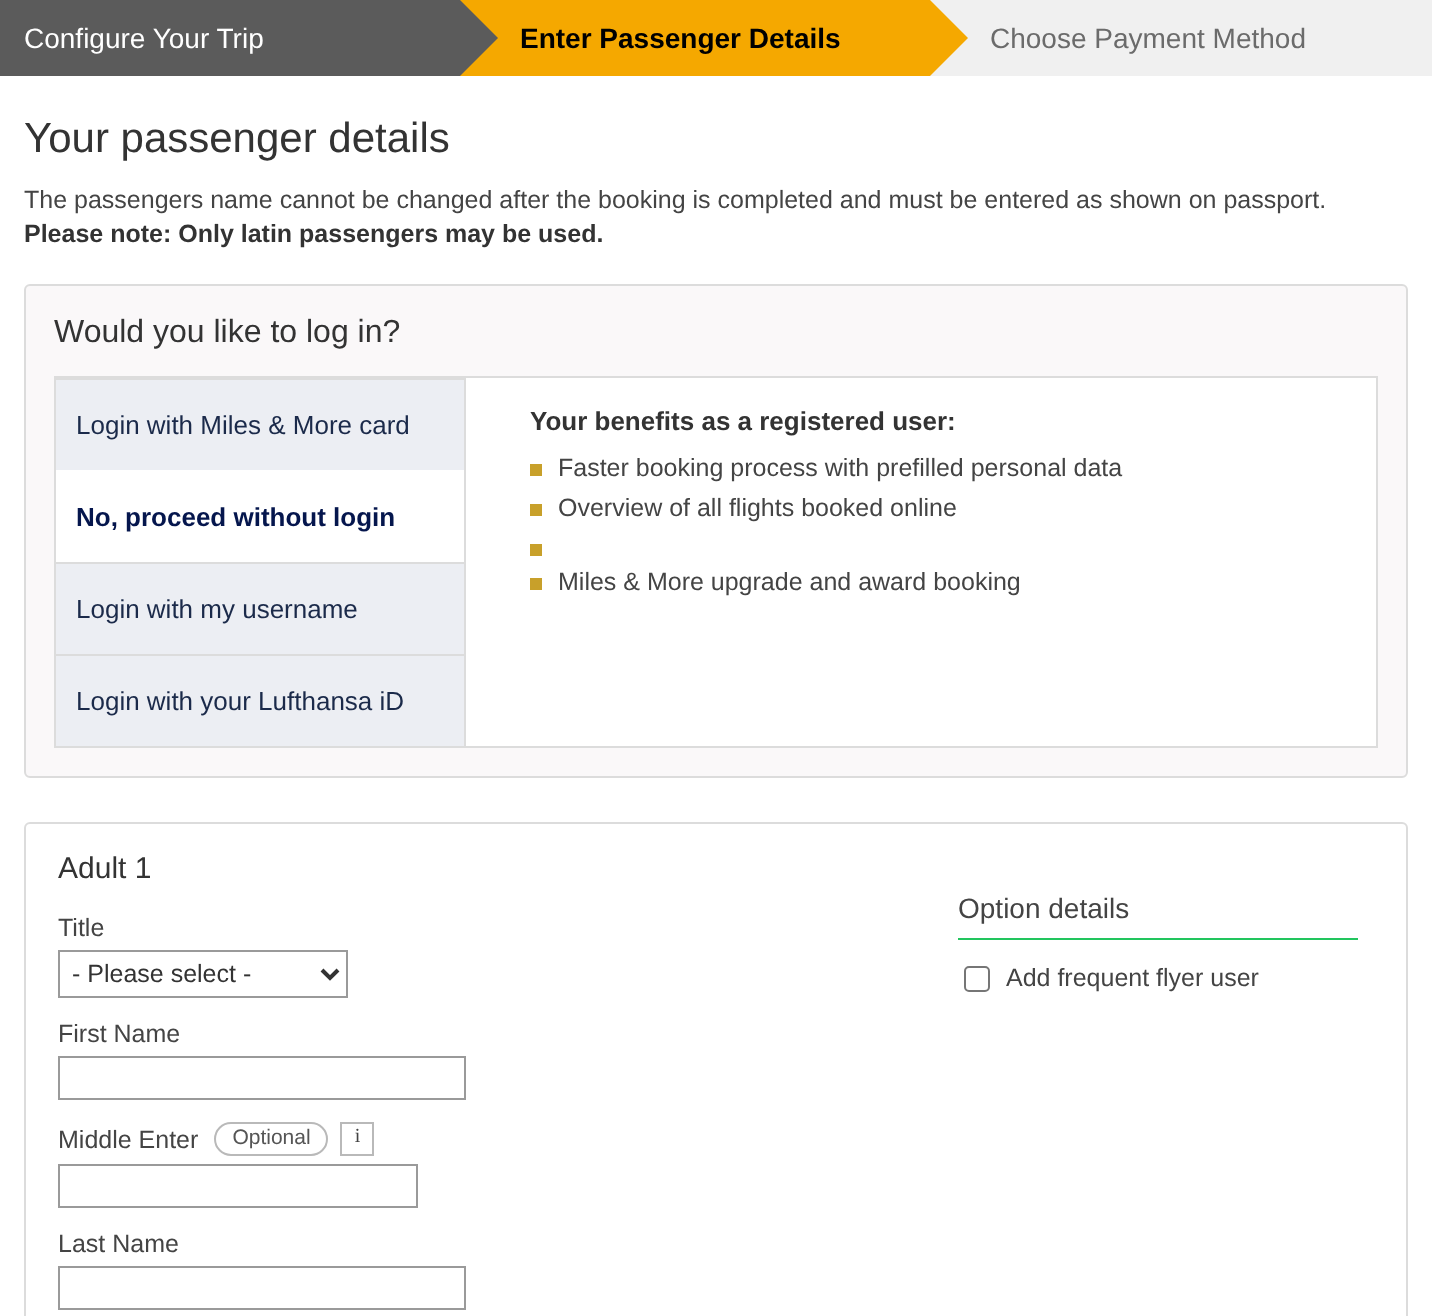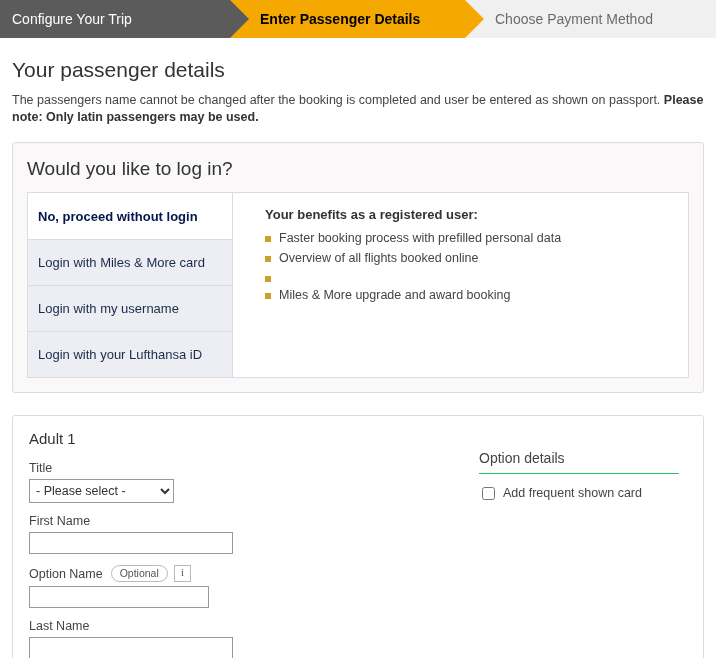--- a/index.html
+++ b/index.html
@@ -99,21 +99,21 @@
   }
 
   
   .panel {
     border: 1px solid #dcdcdc;
     background: #faf8f9;
     border-radius: 3px;
     margin-bottom: 22px;
   }
   .panel-title {
-    font-size: 19px;
+    font-size: 16px;
     font-weight: normal;
     color: #333333;
     padding: 15px 14px 12px 14px;
   }
   .login-body {
     display: flex;
     margin: 0 14px 14px 14px;
     border: 1px solid #dcdcdc;
     background: #ffffff;
   }
@@ -282,33 +282,33 @@
   <div class="step step-3">
     <span>Choose Payment Method</span>
   </div>
 </div>
 
 <div class="page-wrap">
 
   <h1 class="page-title">Your passenger details</h1>
 
   <p class="intro">
-    <span>The passengers name cannot be changed after the booking is completed and user be entered as shown on passport. </span><b>Please note: Only latin passengers may be used.</b>
+    <span>The passengers name cannot be changed after the booking is completed and must be entered as shown on passport. </span><b>Please note: Only latin passengers may be used.</b>
   </p>
 
   <div class="panel">
     <div class="panel-title">Would you like to log in?</div>
 
     <div class="login-body">
       <div class="login-tabs">
+        <div class="login-tab inactive">
+          <span>Login with Miles &amp; More card</span>
+        </div>
         <div class="login-tab active">
           <span>No, proceed without login</span>
-        </div>
-        <div class="login-tab inactive">
-          <span>Login with Miles &amp; More card</span>
         </div>
         <div class="login-tab inactive">
           <span>Login with my username</span>
         </div>
         <div class="login-tab inactive">
           <span>Login with your Lufthansa iD</span>
         </div>
       </div>
 
       <div class="benefits">
@@ -346,37 +346,37 @@
           </select>
         </div>
 
         <div class="field-block">
           <div class="field-label">First Name</div>
           <input class="text-input" type="text" value="" style="">
         </div>
 
         <div class="field-block">
           <div class="field-label">
-            <span>Option Name</span>
+            <span>Middle Enter</span>
             <span class="optional-pill">Optional</span>
             <span class="info-box">i</span>
           </div>
           <input class="text-input middle" type="text" value="" style="">
         </div>
 
         <div class="field-block">
           <div class="field-label">Last Name</div>
           <input class="text-input" type="text" value="" style="">
         </div>
       </div>
 
       <div class="pcol-right">
         <div class="option-details-title">Option details</div>
         <div class="checkbox-row">
           <input class="cb" type="checkbox" style="">
-          <span>Add frequent shown card</span>
+          <span>Add frequent flyer user</span>
         </div>
       </div>
 
     </div>
   </div>
 
 </div>
 
 </body></html>

